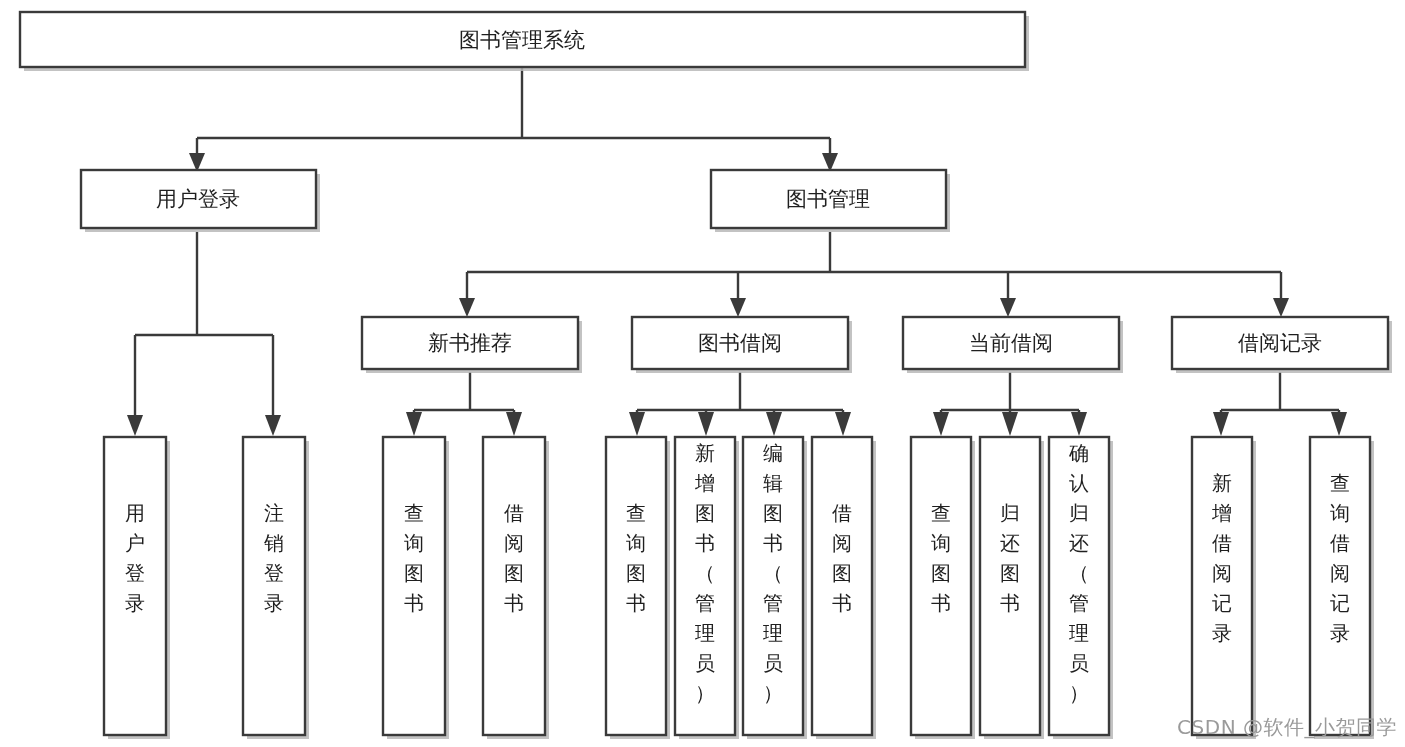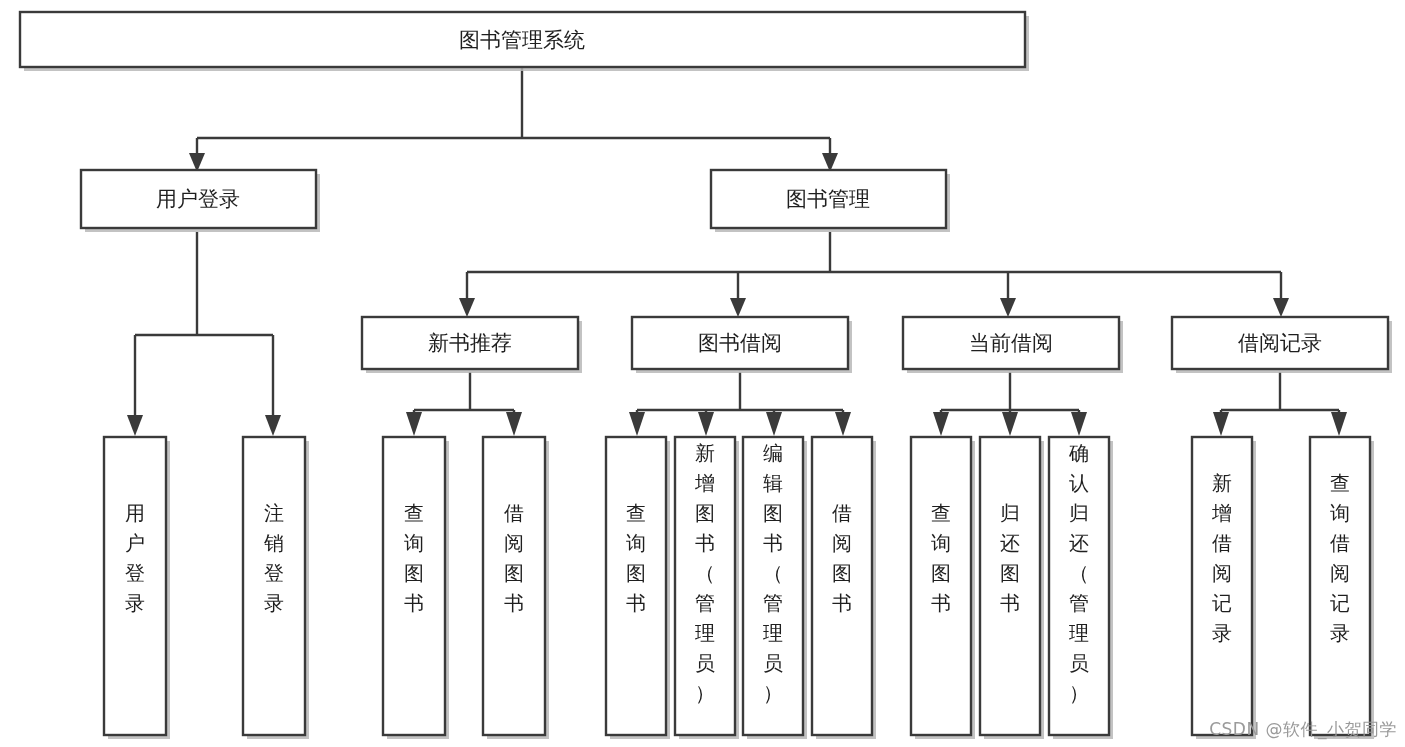--- a/index.html
+++ b/index.html
@@ -57,21 +57,21 @@
     font-family: "DejaVu Sans", "Liberation Sans", sans-serif;
     font-size: 20px;
     fill: #1f1f1f;
     text-anchor: middle;
   }
   .watermark {
     position: absolute;
     right: 8px;
     bottom: 6px;
     font-family: "DejaVu Sans", "Liberation Sans", sans-serif;
-    font-size: 17px;
+    font-size: 20px;
     color: #9a9a9a;
     white-space: nowrap;
     letter-spacing: .5px;
   }
 </style>
 </head>
 <body>
 
 <div id="diagram-root">
 

